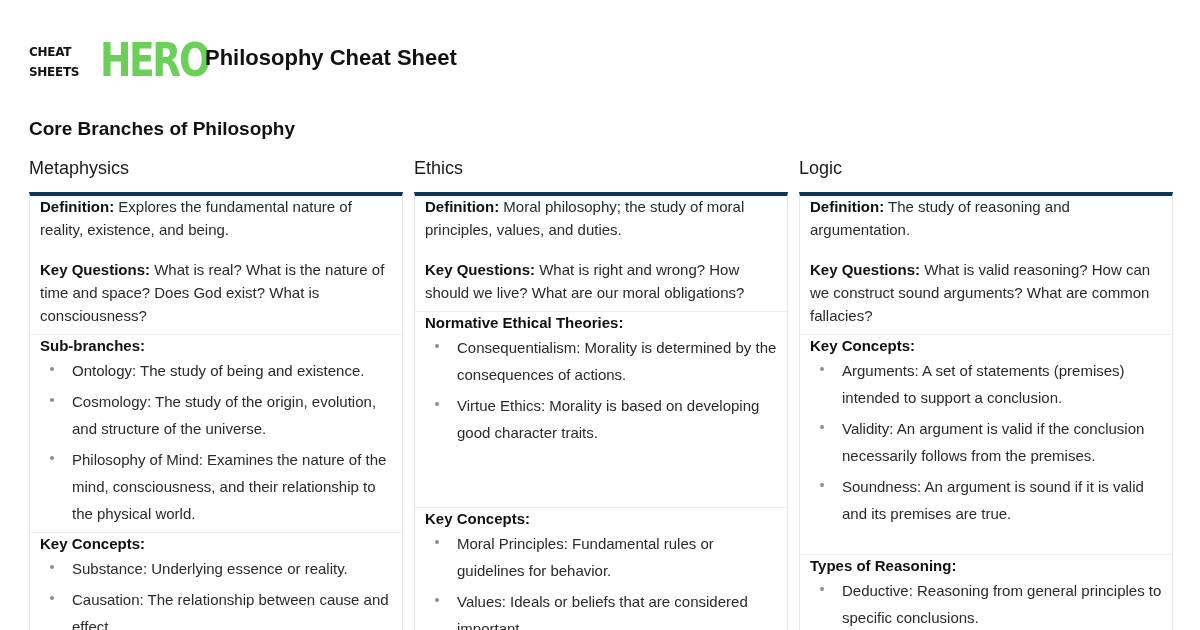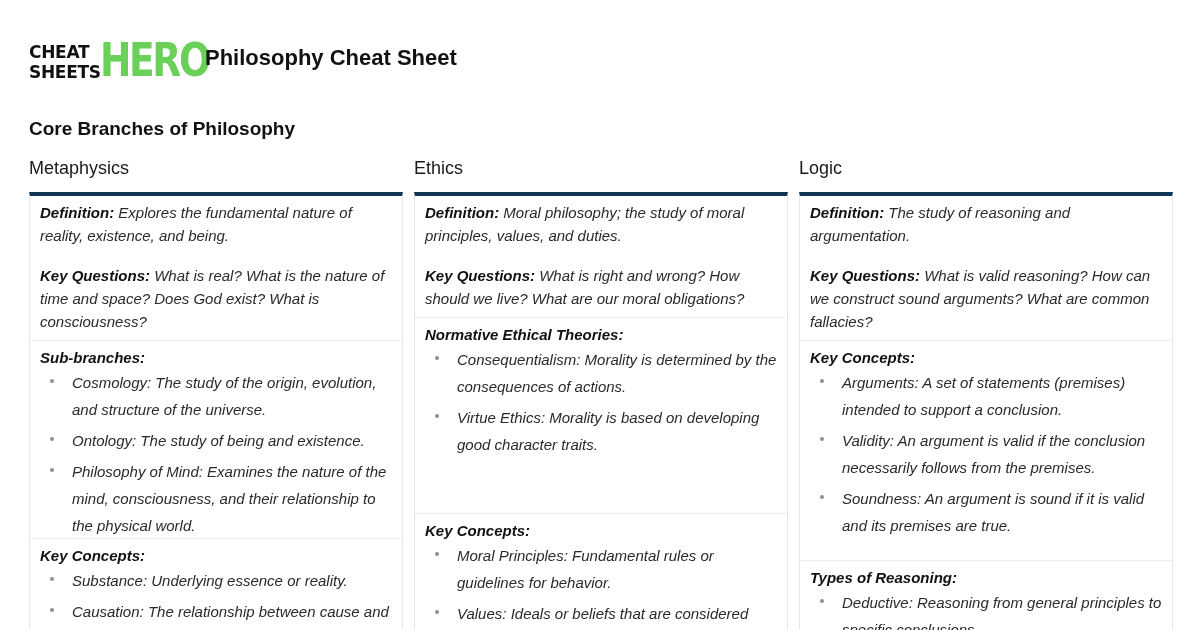--- a/index.html
+++ b/index.html
@@ -1,31 +1,31 @@
 <!DOCTYPE html>
 <html><head>
   <meta charset="utf-8">
   <style>
     * { box-sizing: border-box; margin: 0; padding: 0; }
     html, body { width: 1200px; height: 630px; overflow: hidden; background: #ffffff; }
     body { font-family: "DejaVu Sans", sans-serif; color: #1a1a1a; position: relative; }
 
     .header { position: absolute; left: 29px; top: 32px; width: 1150px; height: 70px; }
     .logo { position: absolute; left: 0; top: 8px; width: 160px; height: 48px; }
-    .logo-left { position: absolute; left: 0; top: 2px; font-family: "DejaVu Sans", sans-serif; font-weight: 900; font-size: 17px; line-height: 20px; letter-spacing: -0.3px; color: #111; }
+    .logo-left { position: absolute; left: 0; top: 2px; font-family: "DejaVu Sans", sans-serif; font-weight: 900; font-size: 12px; line-height: 20px; letter-spacing: -0.3px; color: #111; }
     .logo-hero { position: absolute; left: 71px; top: -6px; font-family: "DejaVu Sans", sans-serif; font-weight: 700; font-size: 47px; line-height: 52px; color: #6bd05a; letter-spacing: -3px; transform: scaleX(0.8); transform-origin: left top; }
     .page-title { position: absolute; left: 176px; top: 13px; font-family: "Liberation Sans", sans-serif; font-weight: 700; font-size: 22px; color: #111; }
     .page-desc { position: absolute; left: 176px; top: 29px; width: 960px; font-family: "Liberation Sans", sans-serif; font-size: 13.2px; line-height: 18px; color: #1a1a1a; }
 
     .section-title { position: absolute; left: 29px; top: 118px; font-family: "Liberation Sans", sans-serif; font-weight: 700; font-size: 19px; color: #111; }
 
     .col { position: absolute; top: 155px; width: 374px; height: 500px; }
     .col-title { font-family: "Liberation Sans", sans-serif; font-size: 18px; color: #1a1a1a; height: 37px; line-height: 26px; }
     .card { border: 1px solid #e4e6ea; border-top: 4px solid #0c3556; background: #fff; height: 460px; }
-    .block { padding: 6px 10px 6px 10px; border-bottom: 1px solid #eceef1; font-style: italic; }
+    .block { padding: 0 10px 6px 10px; border-bottom: 1px solid #eceef1; }
     .block:last-child { border-bottom: none; }
     .para { font-family: "Liberation Sans", sans-serif; font-size: 15px; line-height: 22.7px; color: #2a2a2a; margin-bottom: 18px; }
     .para:last-child { margin-bottom: 0; }
     .para b { color: #111; font-weight: 700; }
     .list-title { font-family: "Liberation Sans", sans-serif; font-weight: 700; font-size: 15px; line-height: 22px; color: #111; }
     ul { list-style: none; }
     li { position: relative; padding-left: 32px; font-family: "Liberation Sans", sans-serif; font-size: 15px; line-height: 27px; color: #2a2a2a; margin-bottom: 4px; }
     li::before { content: ""; position: absolute; left: 10px; top: 10px; width: 4px; height: 4px; border-radius: 50%; background: #8a8f96; }
   </style>
 </head>
@@ -47,22 +47,22 @@
 <div class="col" style="left:29px;">
   <div class="col-title">Metaphysics</div>
   <div class="card">
     <div class="block">
       <p class="para"><b>Definition:</b> <span>Explores the fundamental nature of reality, existence, and being.</span></p>
       <p class="para"><b>Key Questions:</b> <span>What is real? What is the nature of time and space? Does God exist? What is consciousness?</span></p>
     </div>
     <div class="block" style="height:198px;">
       <div class="list-title">Sub-branches:</div>
       <ul>
+        <li>Ontology: The study of being and existence.</li>
         <li>Cosmology: The study of the origin, evolution, and structure of the universe.</li>
-        <li>Ontology: The study of being and existence.</li>
         <li>Philosophy of Mind: Examines the nature of the mind, consciousness, and their relationship to the physical world.</li>
       </ul>
     </div>
     <div class="block">
       <div class="list-title">Key Concepts:</div>
       <ul>
         <li>Substance: Underlying essence or reality.</li>
         <li>Causation: The relationship between cause and effect.</li>
       </ul>
     </div>

